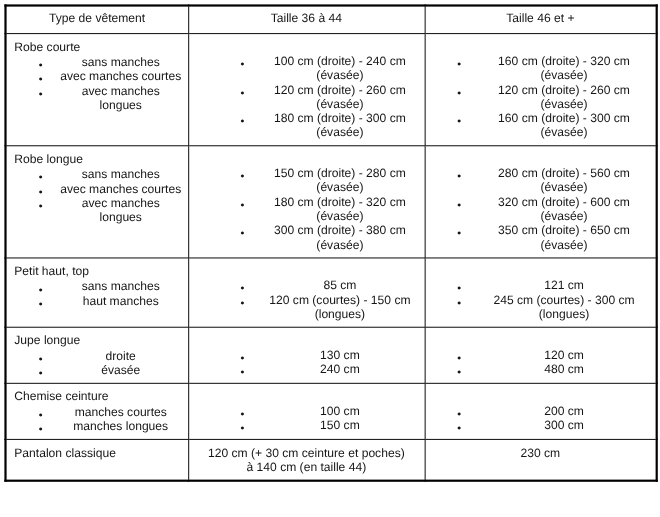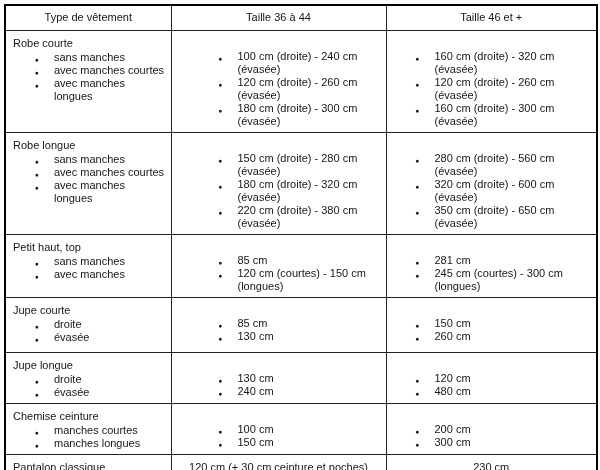--- a/index.html
+++ b/index.html
@@ -33,20 +33,21 @@
   }
   .size-table td {
     vertical-align: top;
     padding: 6px 5px 4px 7px;
     overflow: hidden;
   }
   ul.blist {
     margin: 1px 0 0 0;
     padding: 0;
     list-style: none;
+    text-align: center;
   }
   .blist li {
     position: relative;
     padding-left: 26px;
     white-space: pre-line;
   }
   .blist li::before {
     content: "\25CF";
     position: absolute;
     left: 7px;
@@ -106,71 +107,50 @@
           <ul class="blist">
             <li>sans manches</li>
             <li>avec manches courtes</li>
             <li>avec manches longues</li>
           </ul>
         </td>
         <td>
           <ul class="blist offset">
             <li>150 cm (droite) - 280 cm (évasée)</li>
             <li>180 cm (droite) - 320 cm (évasée)</li>
-            <li>220 cm (droite) - 380 cm (évasée)</li>
+            <li>300 cm (droite) - 380 cm (évasée)</li>
           </ul>
         </td>
         <td>
           <ul class="blist offset">
             <li>280 cm (droite) - 560 cm (évasée)</li>
             <li>320 cm (droite) - 600 cm (évasée)</li>
             <li>350 cm (droite) - 650 cm (évasée)</li>
           </ul>
         </td>
       </tr>
       <tr style="height: 60px;">
         <td>
           <div>Petit haut, top</div>
           <ul class="blist">
             <li>sans manches</li>
-            <li>avec manches</li>
+            <li>haut manches</li>
           </ul>
         </td>
         <td>
           <ul class="blist offset">
             <li>85 cm</li>
             <li>120 cm (courtes) - 150 cm (longues)</li>
           </ul>
         </td>
         <td>
           <ul class="blist offset">
-            <li>281 cm</li>
+            <li>121 cm</li>
             <li>245 cm (courtes) - 300 cm
 (longues)</li>
-          </ul>
-        </td>
-      </tr>
-      <tr style="height: 55px;">
-        <td>
-          <div>Jupe courte</div>
-          <ul class="blist">
-            <li>droite</li>
-            <li>évasée</li>
-          </ul>
-        </td>
-        <td>
-          <ul class="blist offset">
-            <li>85 cm</li>
-            <li>130 cm</li>
-          </ul>
-        </td>
-        <td>
-          <ul class="blist offset">
-            <li>150 cm</li>
-            <li>260 cm</li>
           </ul>
         </td>
       </tr>
       <tr style="height: 45px;">
         <td>
           <div>Jupe longue</div>
           <ul class="blist">
             <li>droite</li>
             <li>évasée</li>
           </ul>

